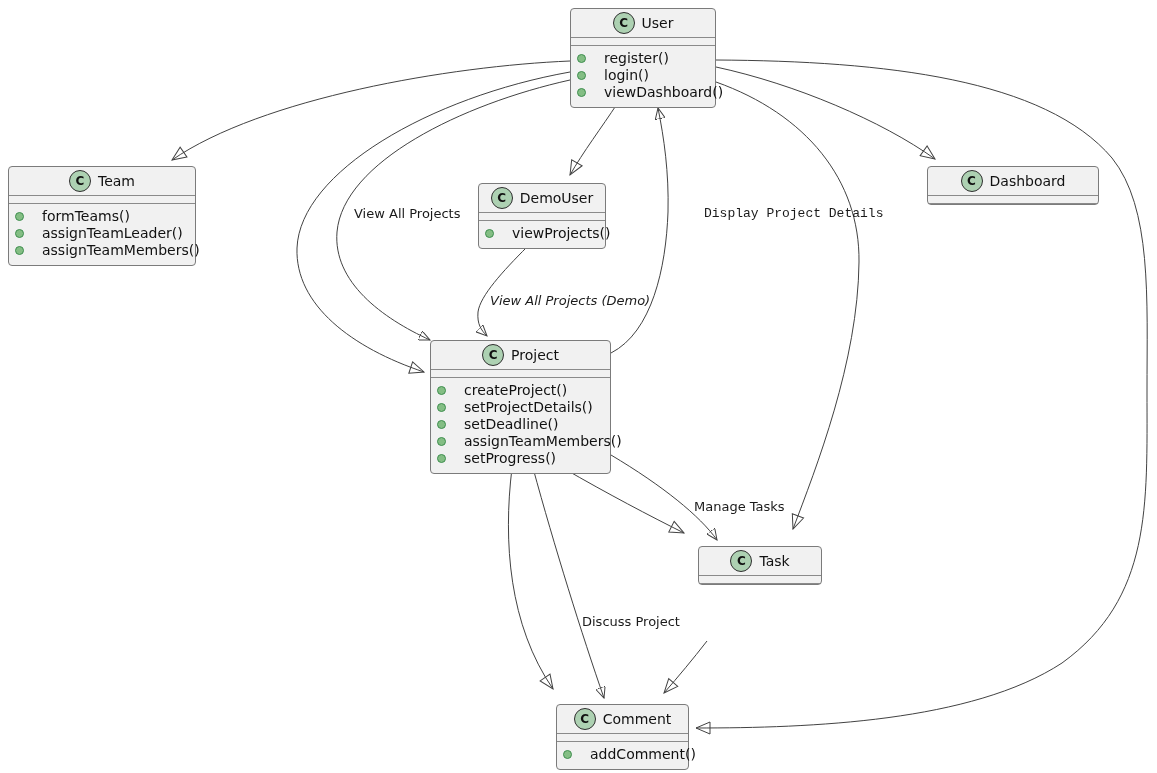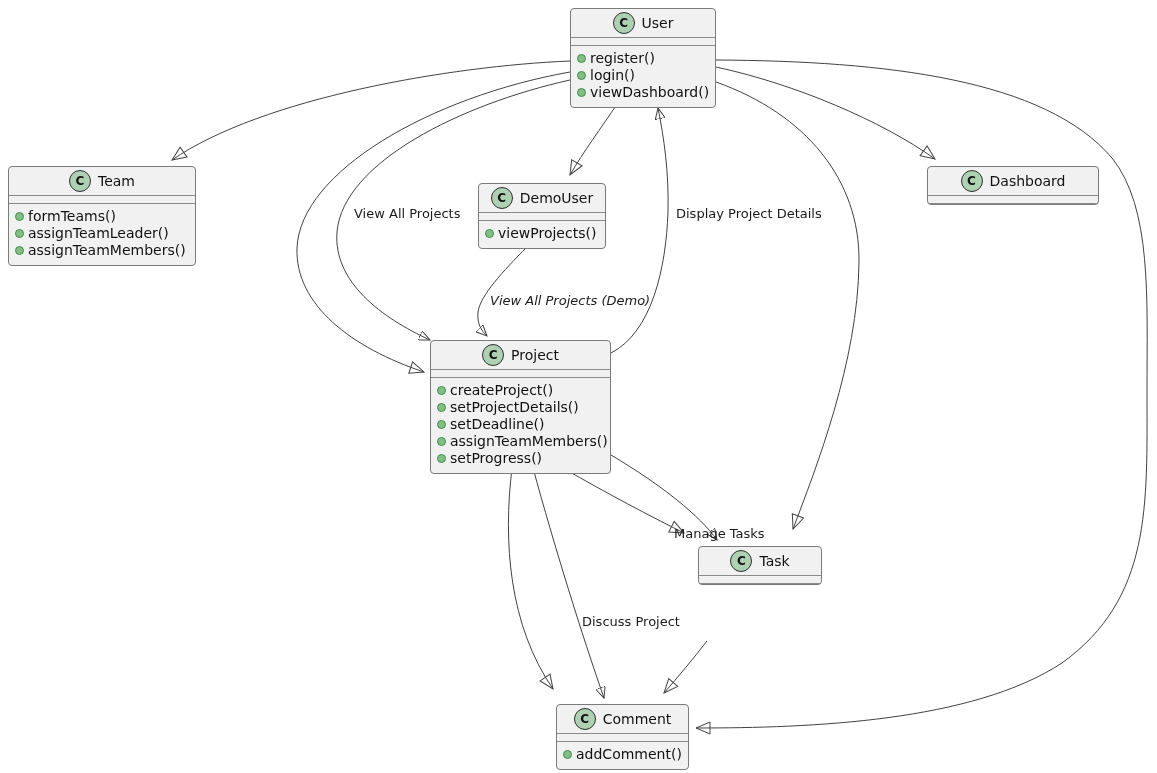--- a/index.html
+++ b/index.html
@@ -18,21 +18,21 @@
     height:28px;border-bottom:1px solid #8a8a8a;padding:0 8px;
   }
   .cls-circle{
     width:20px;height:20px;border-radius:50%;background:#ADD1B2;border:1px solid #2f2f2f;
     display:flex;align-items:center;justify-content:center;
     font-size:12px;font-weight:bold;color:#111;flex:0 0 auto;
   }
   .cls-name{font-size:14px;color:#111;white-space:nowrap;}
   .cls-fields{height:7px;border-bottom:1px solid #8a8a8a;}
   ul.cls-methods{list-style:none;margin:0;padding:4px 6px 6px 6px;}
-  ul.cls-methods li{display:flex;align-items:center;gap:4px;line-height:17px;}
+  ul.cls-methods li{display:flex;align-items:center;gap:18px;line-height:17px;}
   .m-dot{
     width:7px;height:7px;border-radius:50%;background:#84BE84;border:1px solid #3f8f4f;
     flex:0 0 auto;
   }
   .m-text{font-size:14px;color:#111;white-space:nowrap;}
   .edge-label{position:absolute;font-size:13px;color:#1a1a1a;white-space:nowrap;}
 </style>
 </head>
 <body>
 
@@ -181,18 +181,18 @@
     <ul class="cls-methods">
 
     <li>
           <span class="m-dot"></span>
           <span class="m-text">addComment()</span>
         </li>
       </ul>
   </div>
 
   <div class="edge-label" style="left:354px;top:206px;">View All Projects</div>
-  <div class="edge-label" style="left:676px;top:206px;">Display Project Details</div>
+  <div class="edge-label" style="left:704px;top:206px;font-family:Liberation Mono, monospace;">Display Project Details</div>
   <div class="edge-label" style="left:490px;top:293px;font-style:italic;">View All Projects (Demo)</div>
-  <div class="edge-label" style="left:674px;top:499px;margin-top:27px;">Manage Tasks</div>
+  <div class="edge-label" style="left:694px;top:499px;">Manage Tasks</div>
   <div class="edge-label" style="left:582px;top:586px;margin-top:28px;">Discuss Project</div>
 
 </div>
 
 </body></html>

